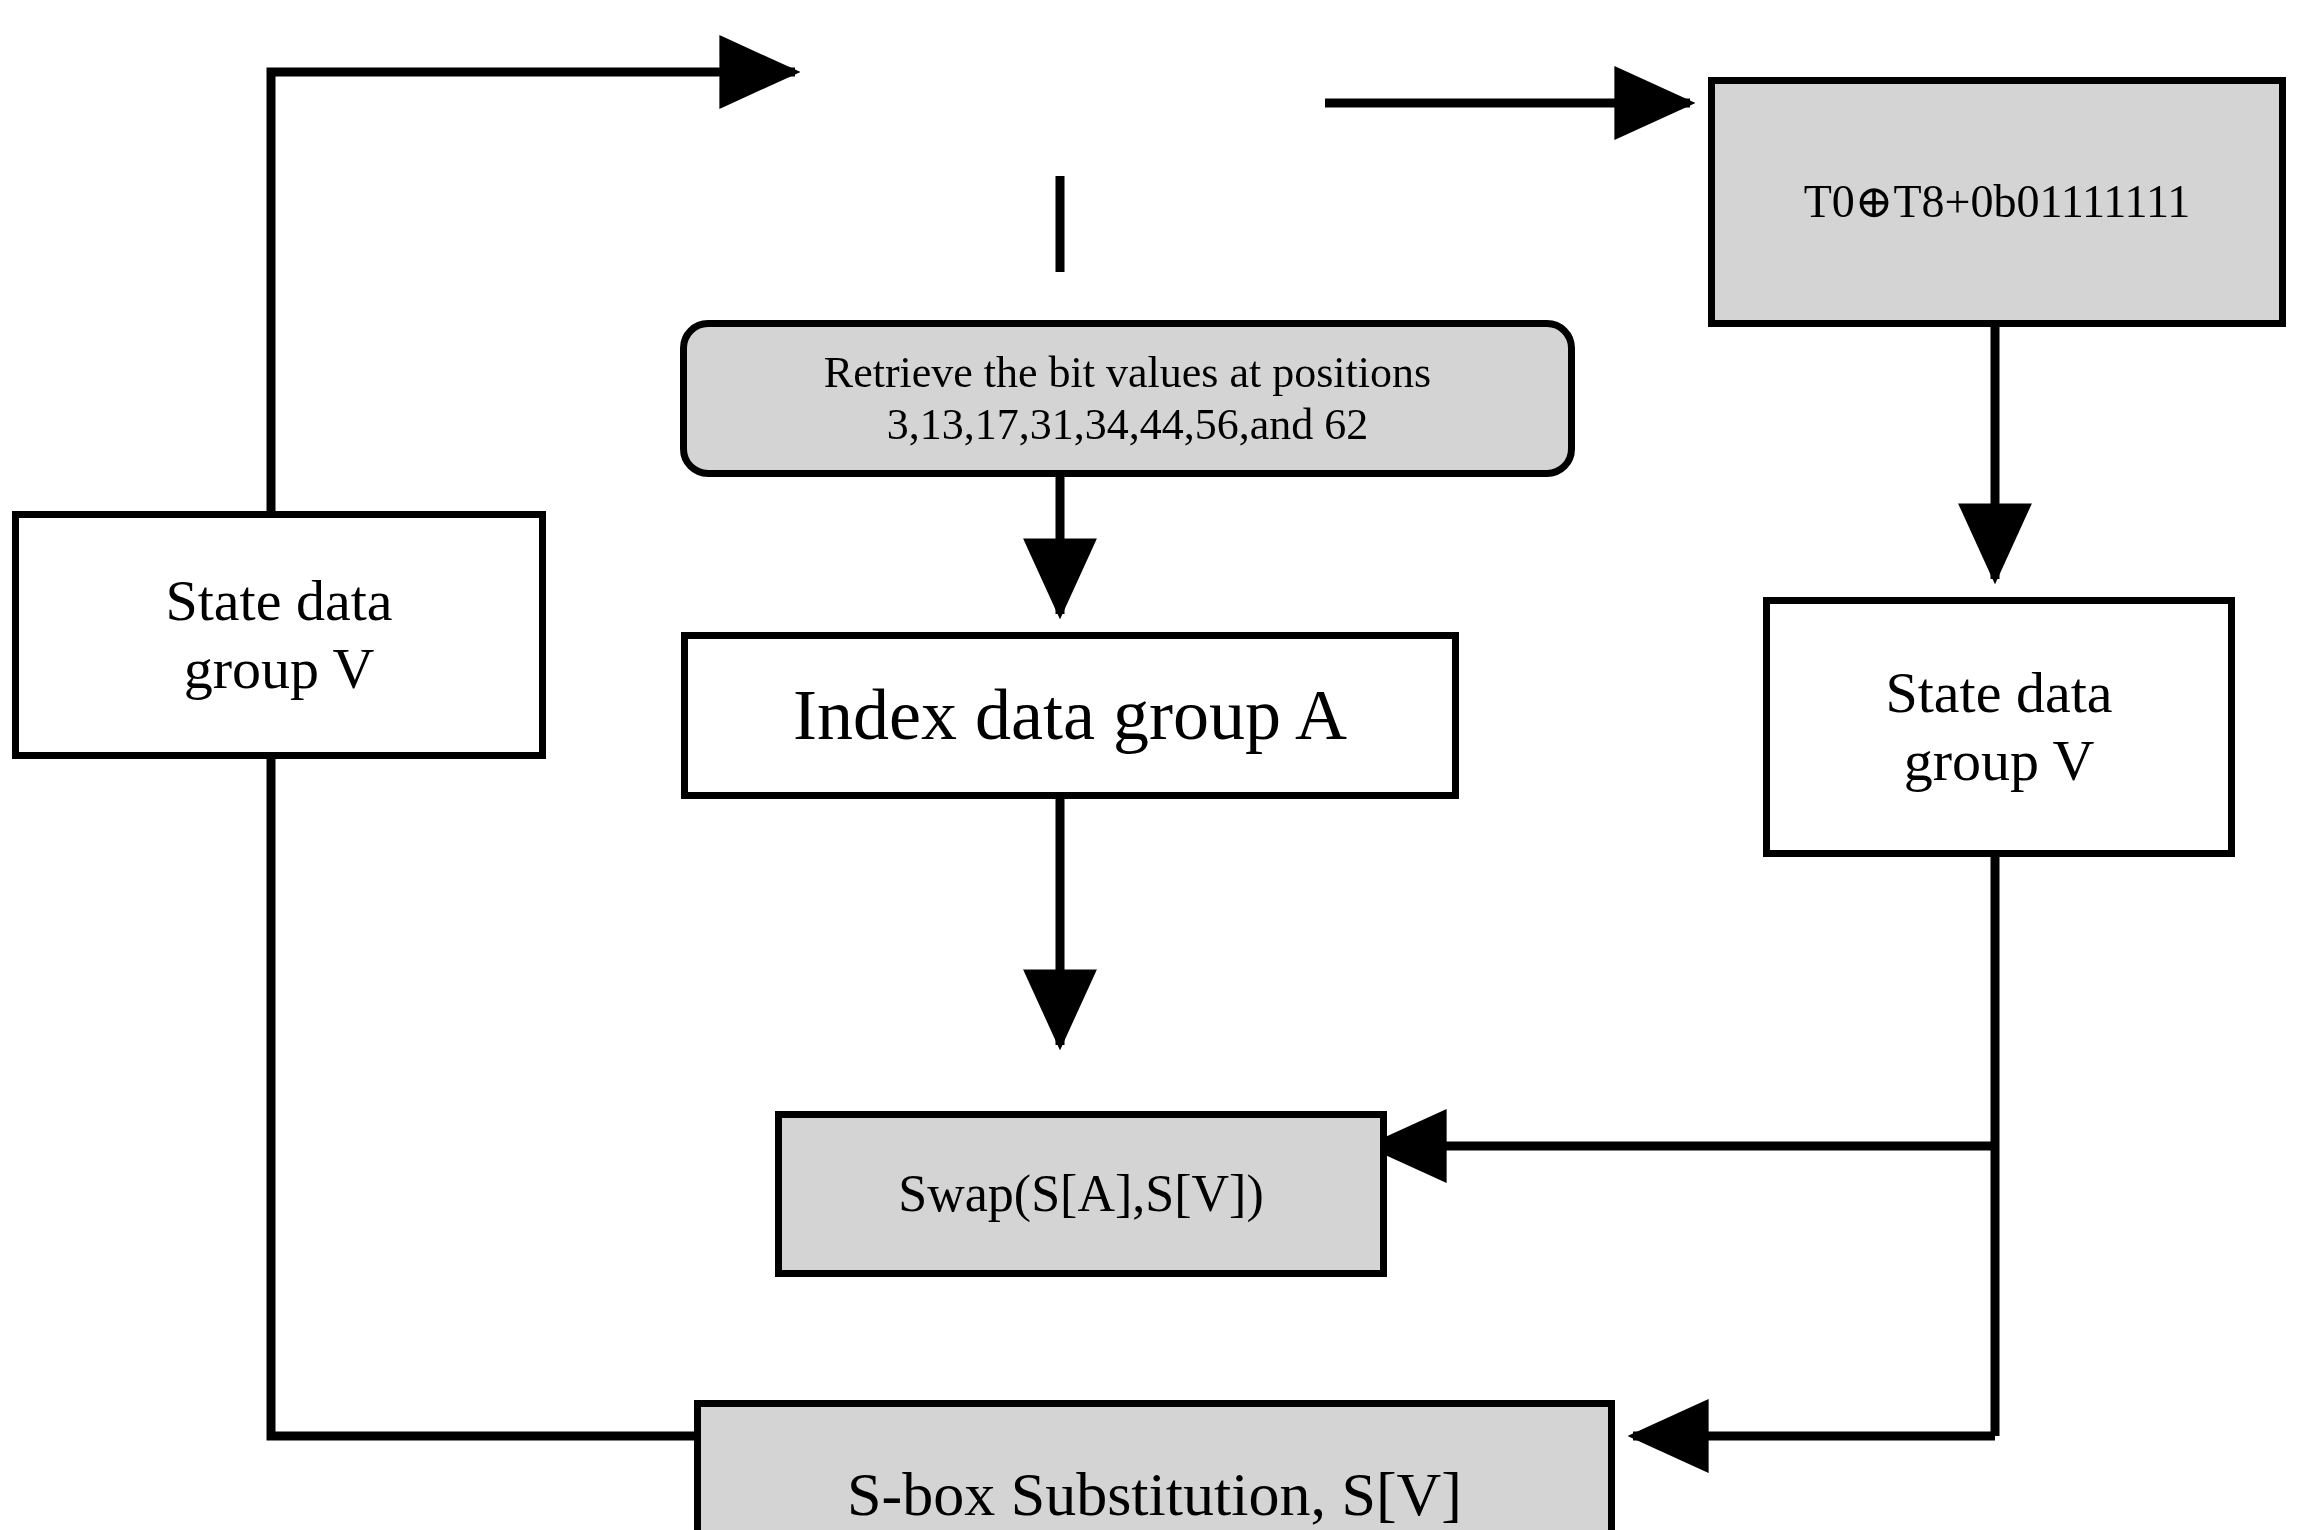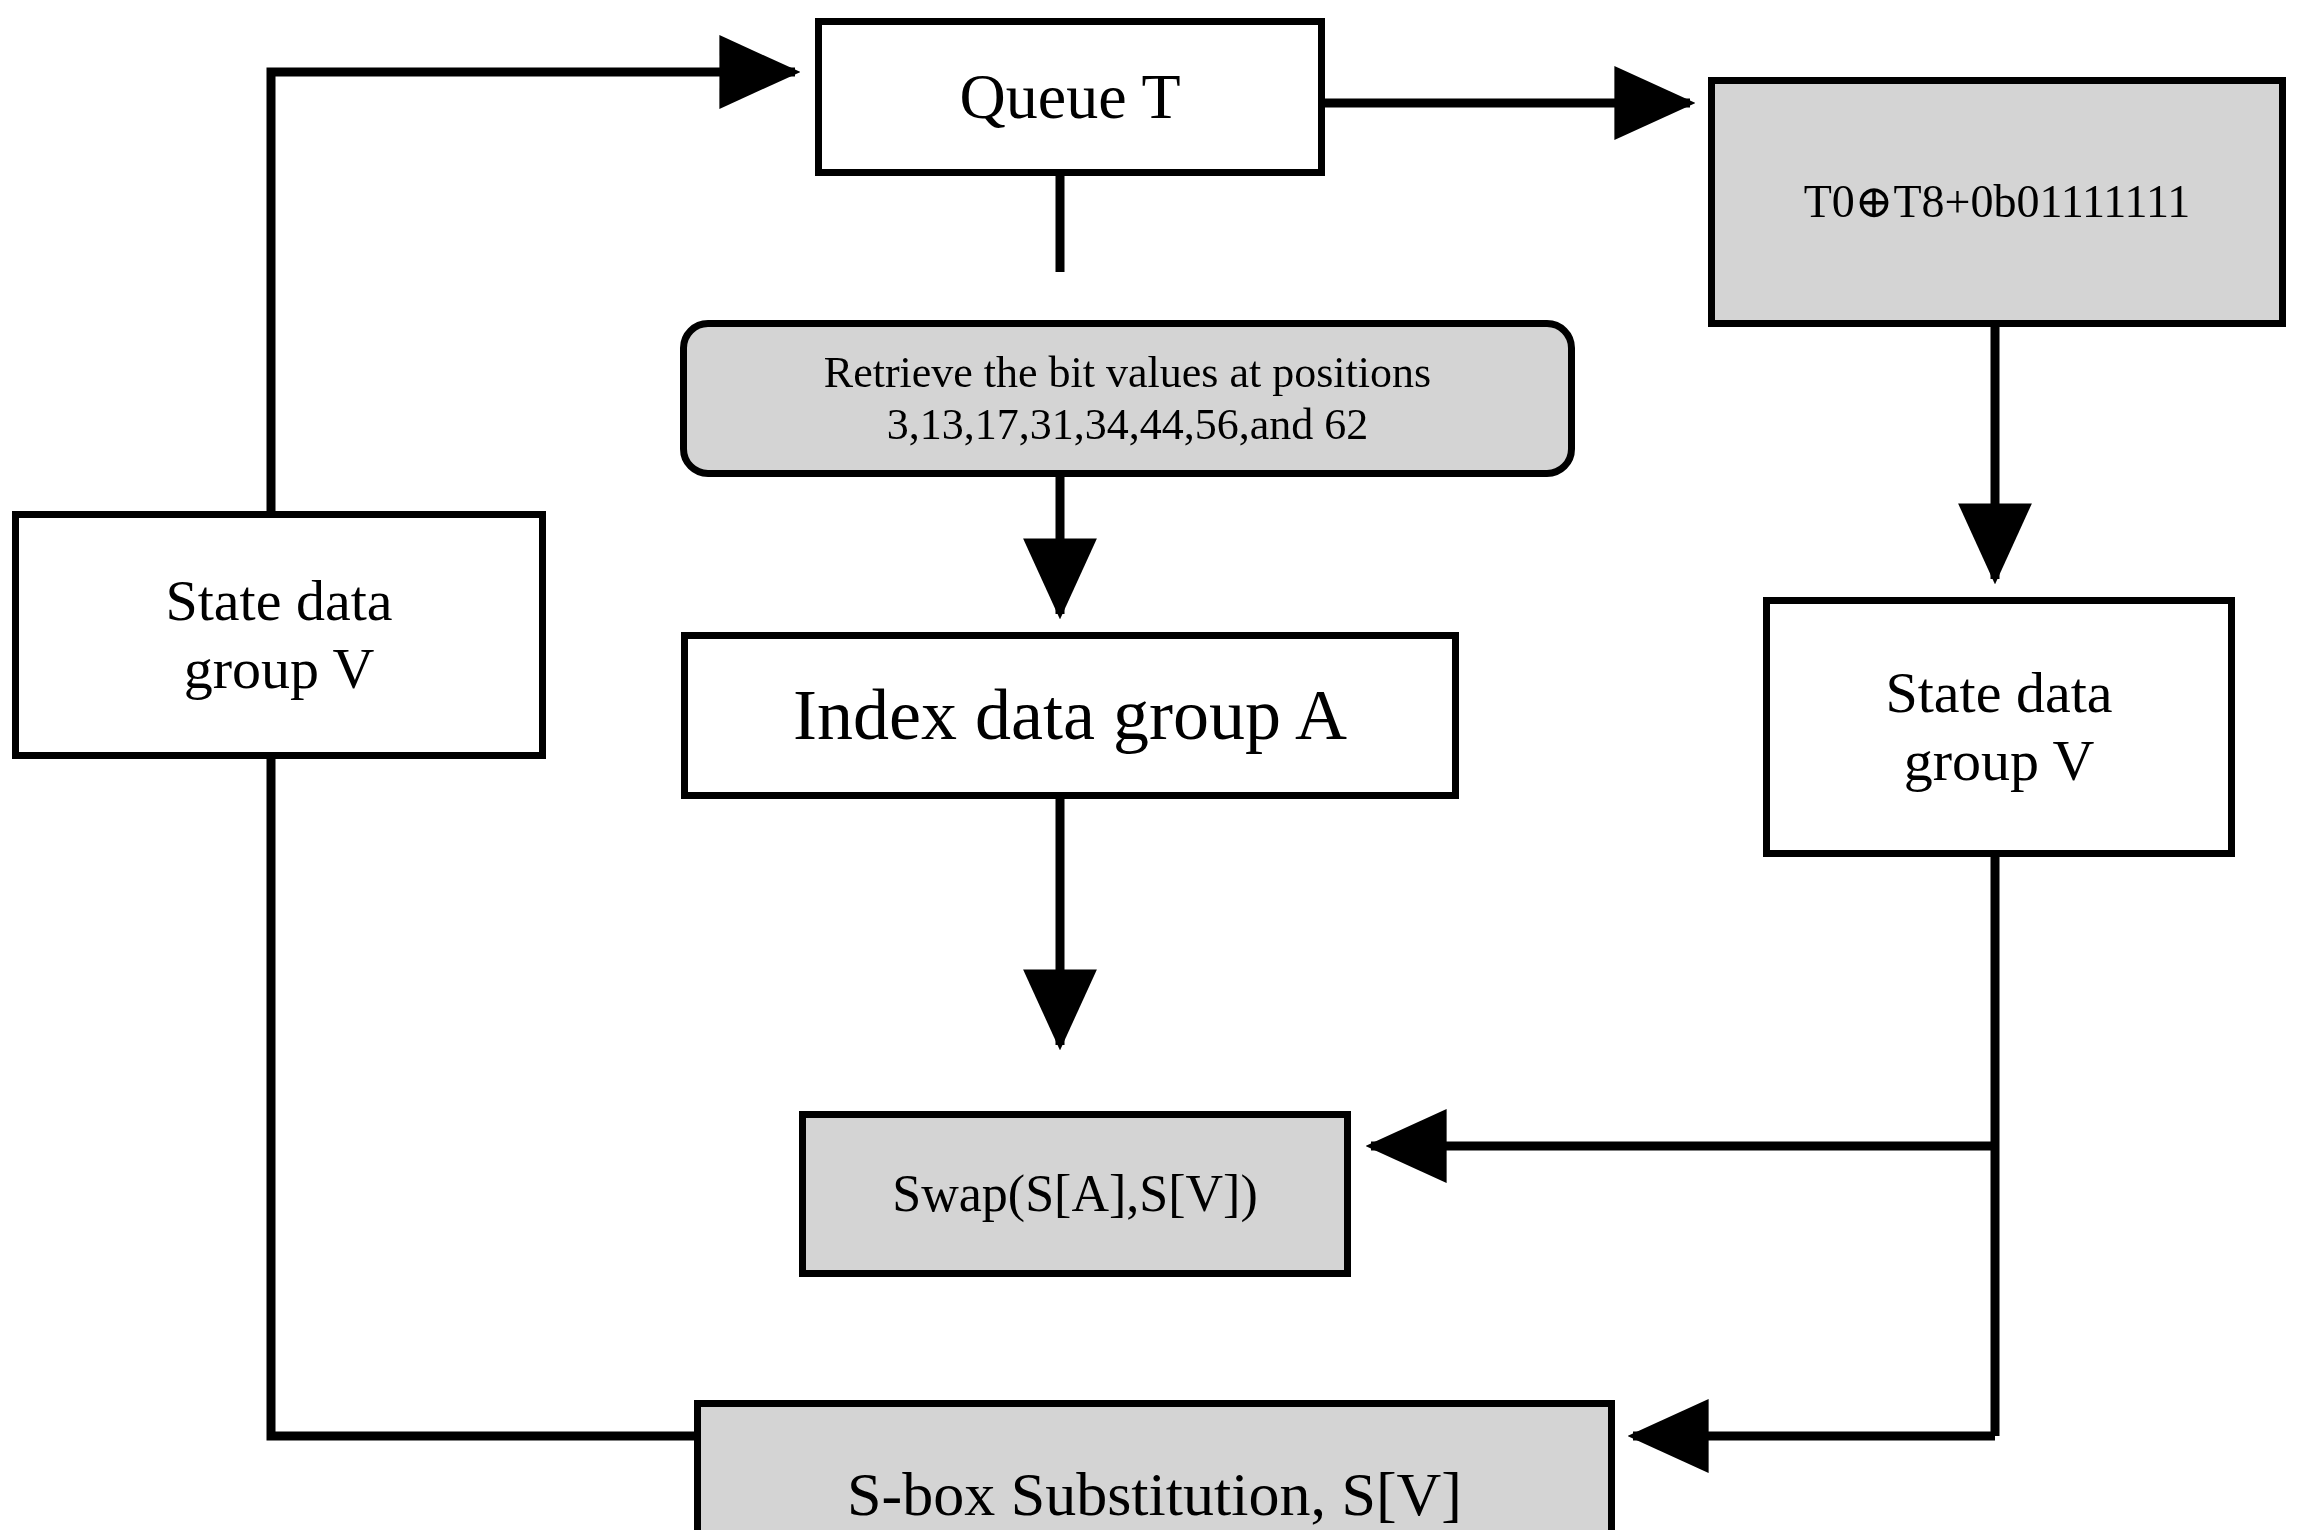--- a/index.html
+++ b/index.html
@@ -43,21 +43,21 @@
     white-space: pre-line;
   }
 
   
   #n-queue-t        { left: 815px;  top: 18px;   width: 510px;  height: 158px; font-size: 64px; }
   #n-xor            { left: 1708px; top: 29px;   width: 578px;  height: 250px; font-size: 46px; }
   #n-retrieve       { left: 680px;  top: 272px;  width: 895px;  height: 157px; font-size: 44px; border-radius: 28px; }
   #n-state-left     { left: 12px;   top: 511px;  width: 534px;  height: 248px; font-size: 58px; }
   #n-index-a        { left: 681px;  top: 632px;  width: 778px;  height: 167px; font-size: 72px; }
   #n-state-right    { left: 1763px; top: 597px;  width: 472px;  height: 260px; font-size: 58px; }
-  #n-swap           { left: 799px;  top: 1063px; width: 552px;  height: 166px; font-size: 52px; }
+  #n-swap           { left: 775px;  top: 1063px; width: 612px;  height: 166px; font-size: 52px; }
   #n-sbox           { left: 694px;  top: 1352px; width: 921px;  height: 190px; font-size: 62px; }
 </style>
 </head>
 <body>
 
 <div id="stage">
 
   <svg viewBox="0 0 2302 1530">
     <defs>
       <marker id="ah" markerWidth="9" markerHeight="9" refX="8.4" refY="4.5" orient="auto" markerUnits="strokeWidth">
@@ -81,23 +81,20 @@
 
       <path d="M 1995,857 L 1995,1436"></path>
 
       <path d="M 1995,1146 L 1371,1146" marker-end="url(#ah)"></path>
 
       <path d="M 1995,1436 L 1633,1436" marker-end="url(#ah)"></path>
 
     </g>
   </svg>
 
-  <div class="node white" id="n-queue-t">
-    <span class="lbl">Queue T</span>
-  </div>
 
   <div class="node gray" id="n-xor">
     <span class="lbl">T0⊕T8+0b01111111</span>
   </div>
 
   <div class="node gray" id="n-retrieve">
     <span class="lbl">Retrieve the bit values at positions
 3,13,17,31,34,44,56,and 62</span>
   </div>
 

